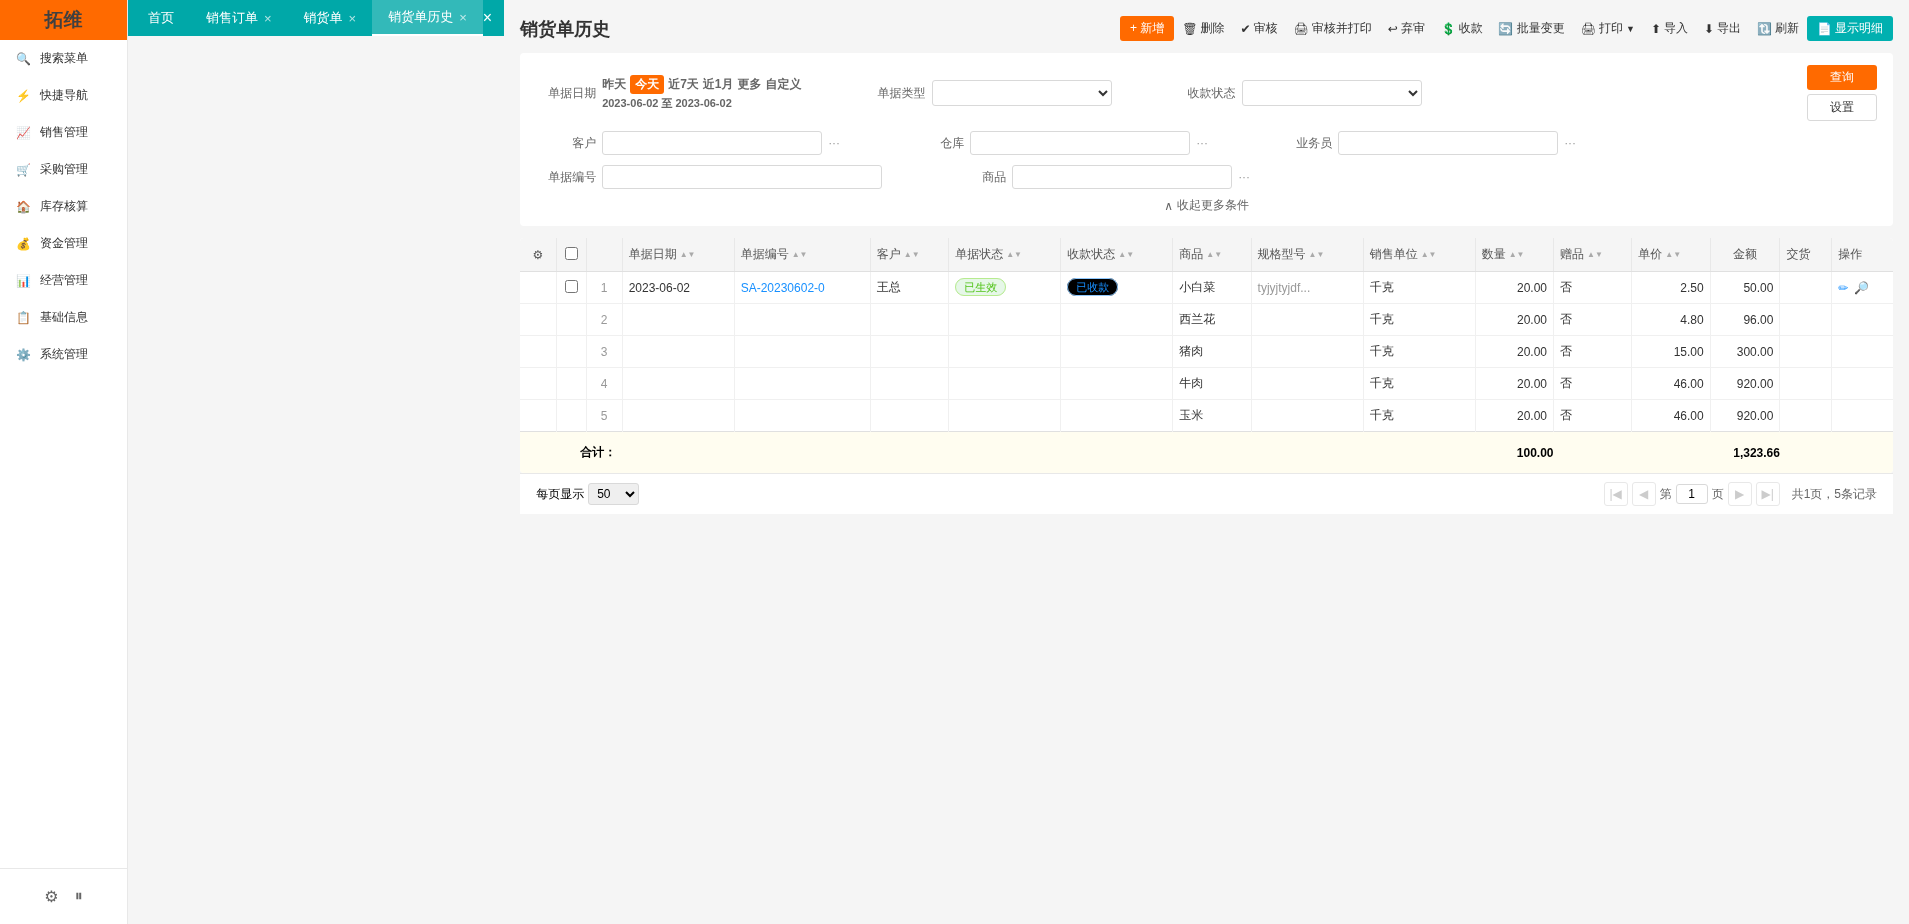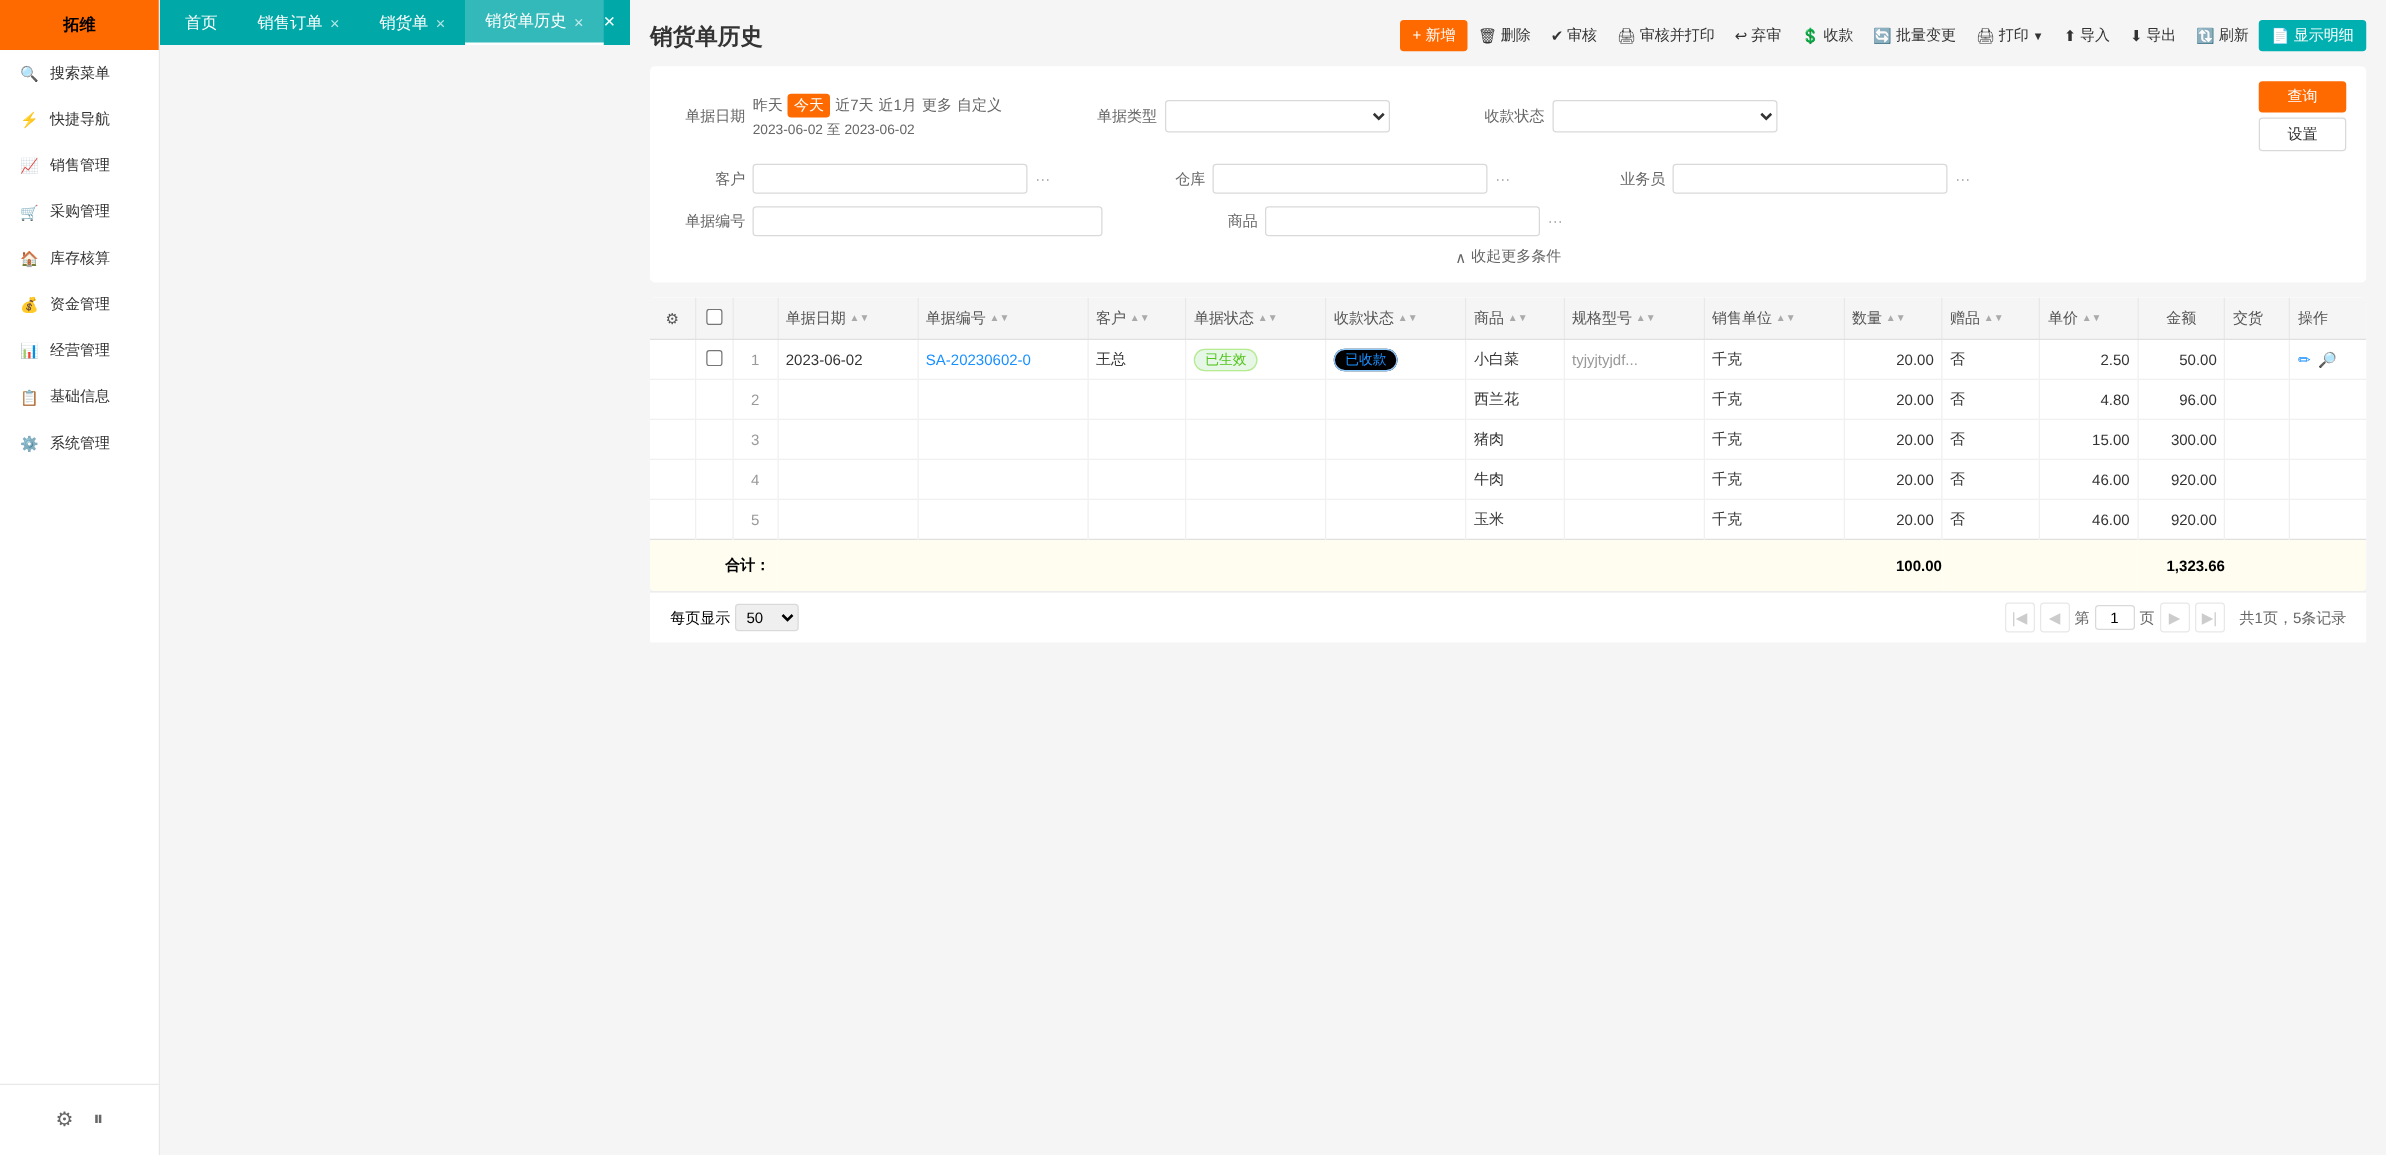--- a/index.html
+++ b/index.html
@@ -1,20 +1,20 @@
 <!DOCTYPE html>
 <html><head>
   <meta charset="utf-8">
   <style>
     * { box-sizing: border-box; margin: 0; padding: 0; }
     body { font-family: 'Microsoft YaHei', Arial, sans-serif; font-size: 12px; background: #f5f5f5; display: flex; height: 924px; overflow: hidden; }
 
     
     .sidebar { width: 128px; background: #fff; border-right: 1px solid #e8e8e8; display: flex; flex-direction: column; height: 100%; }
-    .sidebar-logo { height: 40px; background: #ff6a00; display: flex; align-items: center; justify-content: center; color: #000000; font-size: 13px; font-weight: bold; }
+    .sidebar-logo { height: 40px; background: #ff6a00; display: flex; align-items: center; justify-content: center; color: #404040; font-size: 19px; font-weight: bold; }
     .sidebar-item { display: flex; align-items: center; padding: 10px 16px; cursor: pointer; color: #333; font-size: 12px; gap: 8px; }
     .sidebar-item .icon { width: 16px; height: 16px; display: inline-flex; align-items: center; justify-content: center; }
     .sidebar-bottom { margin-top: auto; padding: 10px 0; border-top: 1px solid #e8e8e8; }
 
     
     .main { flex: 1; display: flex; flex-direction: row; overflow: hidden; }
 
     
     .page-content { flex: 1; overflow-y: auto; padding: 16px; background: #f5f5f5; }
 
@@ -31,21 +31,21 @@
     .filter-row { display: flex; align-items: center; margin-bottom: 10px; gap: 24px; flex-wrap: wrap; }
     .filter-item { display: flex; align-items: center; gap: 6px; }
     .filter-label { color: #666; white-space: nowrap; min-width: 60px; text-align: right; }
     .filter-input { border: 1px solid #d9d9d9; border-radius: 3px; padding: 4px 8px; font-size: 12px; width: 160px; color: #333; outline: none; }
     .filter-select { border: 1px solid #d9d9d9; border-radius: 3px; padding: 4px 8px; font-size: 12px; width: 180px; color: #333; outline: none; background: #fff; }
     .filter-dots { color: #999; cursor: pointer; }
     .date-shortcuts { display: flex; align-items: center; gap: 4px; font-size: 12px; }
     .date-shortcut { color: #666; cursor: pointer; }
     .date-shortcut.active { color: #ff6a00; background: #ff6a00; color: white; border-radius: 3px; padding: 1px 4px; }
     .date-range { color: #666; font-size: 11px; margin-top: 2px; }
-    .date-container { display: flex; flex-direction: column; }
+    .date-container { display: flex; flex-direction: column; font-weight: bold; }
     .collapse-btn { display: flex; align-items: center; justify-content: center; color: #666; cursor: pointer; font-size: 12px; gap: 4px; margin-top: 4px; }
 
     
     .table-container { background: #fff; border-radius: 4px; overflow: hidden; }
     table { width: 100%; border-collapse: collapse; font-size: 12px; }
     thead tr { background: #f5f5f5; }
     thead th { padding: 8px 6px; text-align: left; color: #555; border-bottom: 1px solid #e0e0e0; border-right: 1px solid #e8e8e8; white-space: nowrap; font-weight: normal; }
     thead th:last-child { border-right: none; }
     tbody tr { border-bottom: 1px solid #f0f0f0; }
     tbody td { padding: 7px 6px; color: #333; border-right: 1px solid #f0f0f0; }

